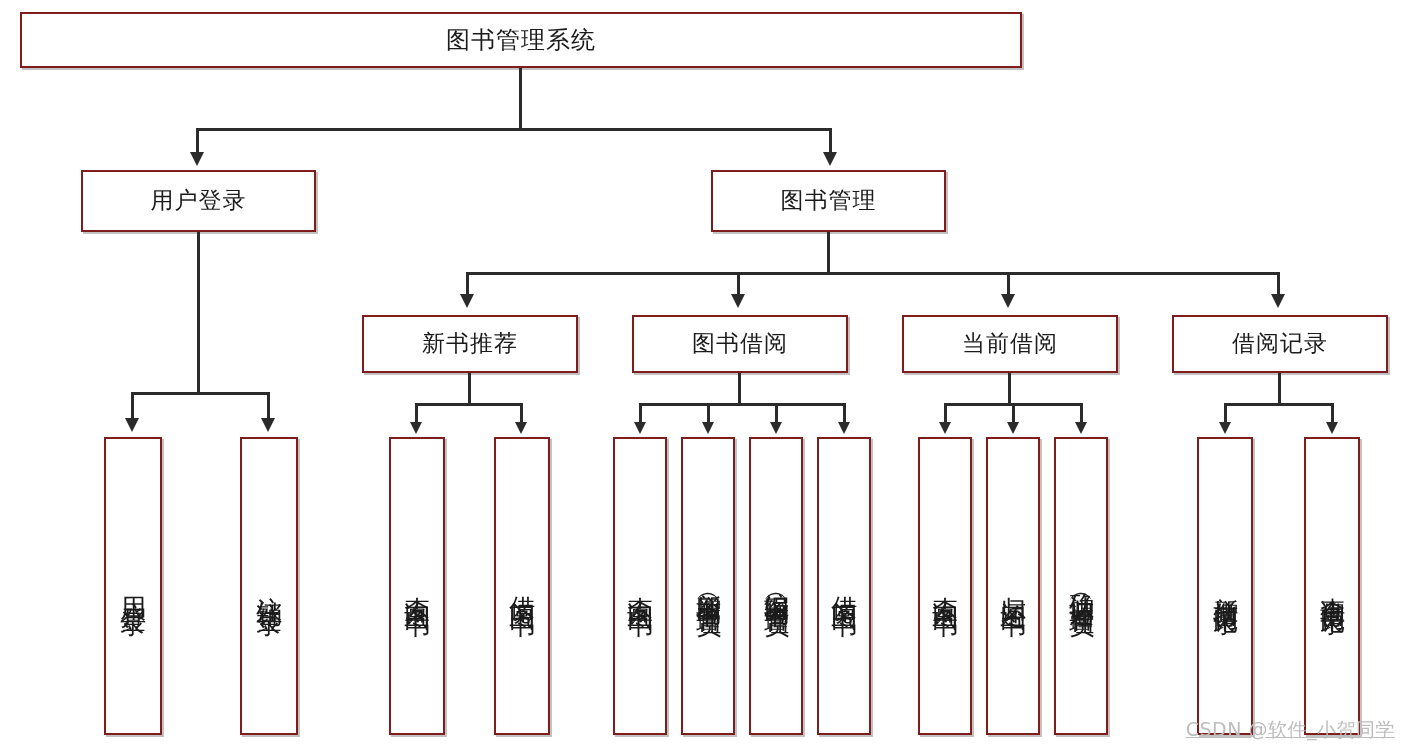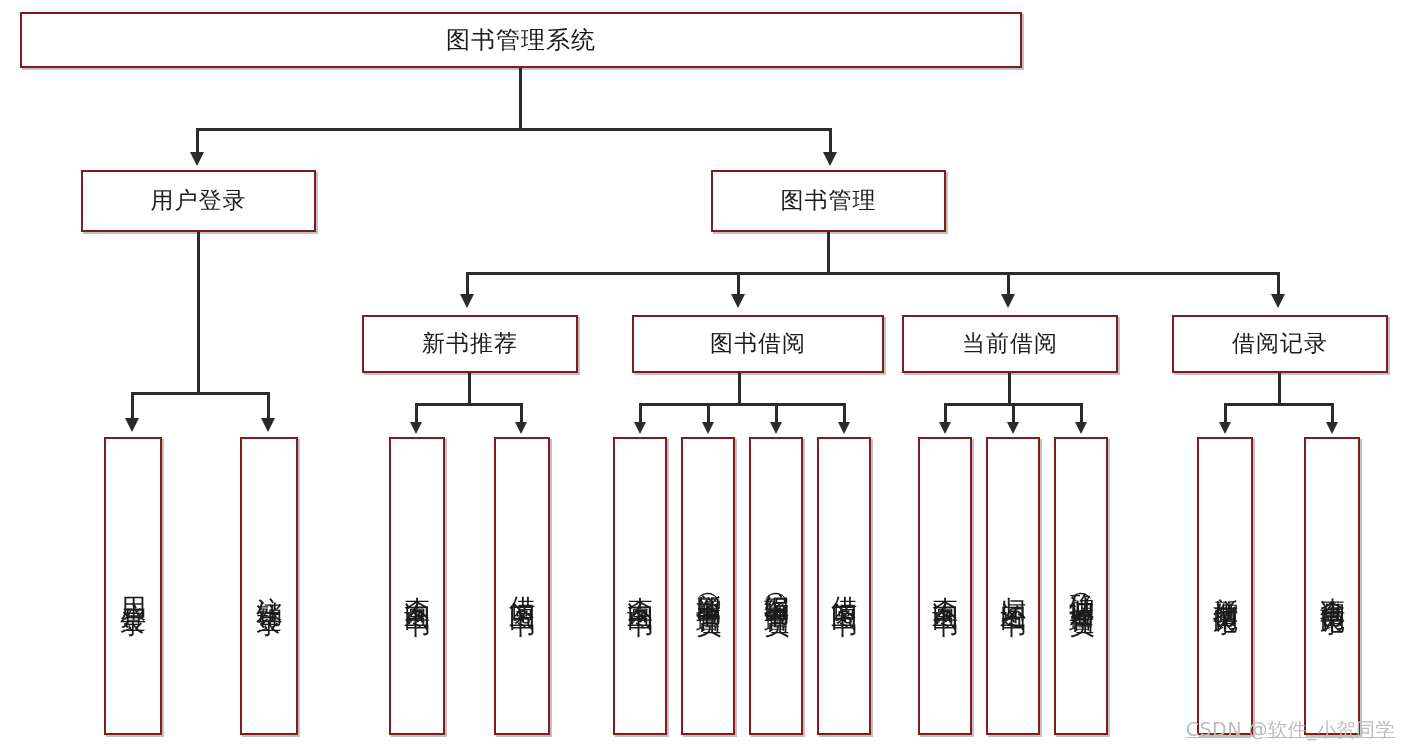--- a/index.html
+++ b/index.html
@@ -139,21 +139,21 @@
   <div class="seg vseg" style="left:737px; top:272px; height:26px;"></div>
   <div class="arrow" style="left:731px; top:294px;"></div>
   <div class="seg vseg" style="left:1007px; top:272px; height:26px;"></div>
   <div class="arrow" style="left:1001px; top:294px;"></div>
   <div class="seg vseg" style="left:1277px; top:272px; height:26px;"></div>
   <div class="arrow" style="left:1271px; top:294px;"></div>
 
   <div class="node horiz" style="left:362px; top:315px; width:216px; height:58px;">
     <span class="lbl">新书推荐</span>
   </div>
-  <div class="node horiz" style="left:632px; top:315px; width:252px; height:58px;">
+  <div class="node horiz" style="left:632px; top:315px; width:216px; height:58px;">
     <span class="lbl">图书借阅</span>
   </div>
   <div class="node horiz" style="left:902px; top:315px; width:216px; height:58px;">
     <span class="lbl">当前借阅</span>
   </div>
   <div class="node horiz" style="left:1172px; top:315px; width:216px; height:58px;">
     <span class="lbl">借阅记录</span>
   </div>
 
   <div class="seg vseg" style="left:468px; top:373px; height:32px;"></div>

